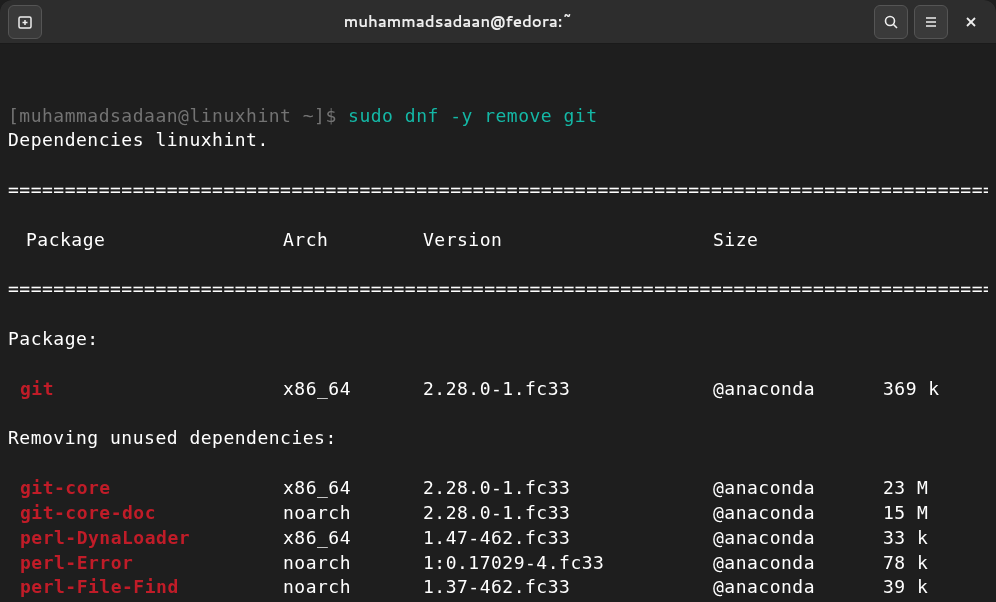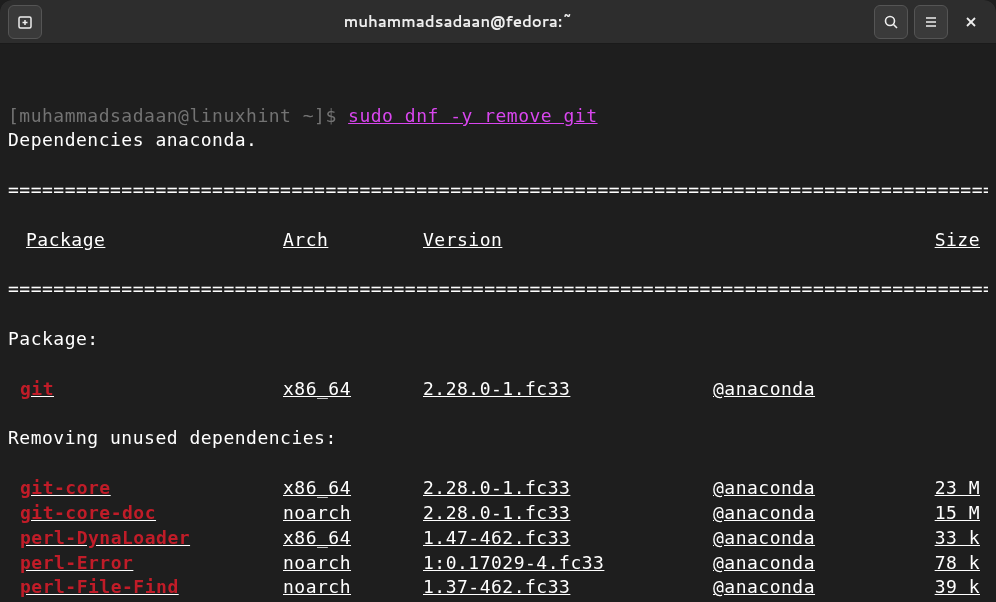--- a/index.html
+++ b/index.html
@@ -52,39 +52,38 @@
       gap: 6px;
     }
     .terminal {
       padding: 4px 8px;
       color: #ffffff;
       line-height: 1.38;
       white-space: pre;
       letter-spacing: 0.5px;
     }
     .prompt-line { color: #737373; }
-    .cmd { color: #d946ef; text-decoration: underline; }
+    .cmd { color: #14b8a6; }
     .hdr-row { color: #ffffff; }
     .pkg-name { color: #c01c28; font-weight: 600; }
     .divider {
       color: #ffffff;
       overflow: hidden;
       white-space: nowrap;
       width: 100%;
       display: block;
     }
     .row {
       display: flex;
-      text-decoration: underline;
     }
     .col-pkg { width: 275px; padding-left: 12px; }
     .col-arch { width: 140px; }
     .col-ver { width: 290px; }
     .col-repo { width: 170px; }
-    .col-size { flex: 1; text-align: right; padding-right: 8px; }
+    .col-size { flex: 1; text-align: left; padding-right: 8px; }
     .hdr .col-pkg { padding-left: 18px; }
   </style>
 </head>
 <body>
 
 <div class="titlebar">
   <div class="titlebar-left">
     <div class="titlebar-btn bordered">
       <svg width="16" height="16" viewBox="0 0 16 16">
         <rect x="2" y="3" width="12" height="11" rx="1.5" fill="none" stroke="#eee" stroke-width="1.5"></rect>
@@ -113,26 +112,26 @@
         <line x1="3" y1="3" x2="11" y2="11" stroke="#eee" stroke-width="1.8"></line>
         <line x1="11" y1="3" x2="3" y2="11" stroke="#eee" stroke-width="1.8"></line>
       </svg>
     </div>
   </div>
 </div>
 
 <div class="terminal">
 <div style="height:6px;overflow:hidden;"></div>
 <span class="prompt-line">[muhammadsadaan@linuxhint ~]$ </span><span class="cmd">sudo dnf -y remove git</span>
-<div>Dependencies anaconda.</div>
+<div>Dependencies linuxhint.</div>
 <div class="divider">================================================================================================</div>
 <div class="row hdr hdr-row"><span class="col-pkg">Package</span><span class="col-arch">Arch</span><span class="col-ver">Version</span><span class="col-size">Size</span></div>
 <div class="divider">================================================================================================</div>
 <div>Package:</div>
-<div id="removing-rows"><div class="row"><span class="col-pkg pkg-name">git</span><span class="col-arch">x86_64</span><span class="col-ver">2.28.0-1.fc33</span><span class="col-repo">@anaconda</span></div></div>
+<div id="removing-rows"><div class="row"><span class="col-pkg pkg-name">git</span><span class="col-arch">x86_64</span><span class="col-ver">2.28.0-1.fc33</span><span class="col-repo">@anaconda</span><span class="col-size">369 k</span></div></div>
 <div>Removing unused dependencies:</div>
 <div id="unused-rows"><div class="row"><span class="col-pkg pkg-name">git-core</span><span class="col-arch">x86_64</span><span class="col-ver">2.28.0-1.fc33</span><span class="col-repo">@anaconda</span><span class="col-size">23 M</span></div><div class="row"><span class="col-pkg pkg-name">git-core-doc</span><span class="col-arch">noarch</span><span class="col-ver">2.28.0-1.fc33</span><span class="col-repo">@anaconda</span><span class="col-size">15 M</span></div><div class="row"><span class="col-pkg pkg-name">perl-DynaLoader</span><span class="col-arch">x86_64</span><span class="col-ver">1.47-462.fc33</span><span class="col-repo">@anaconda</span><span class="col-size">33 k</span></div><div class="row"><span class="col-pkg pkg-name">perl-Error</span><span class="col-arch">noarch</span><span class="col-ver">1:0.17029-4.fc33</span><span class="col-repo">@anaconda</span><span class="col-size">78 k</span></div><div class="row"><span class="col-pkg pkg-name">perl-File-Find</span><span class="col-arch">noarch</span><span class="col-ver">1.37-462.fc33</span><span class="col-repo">@anaconda</span><span class="col-size">39 k</span></div><div class="row"><span class="col-pkg pkg-name">perl-Git</span><span class="col-arch">noarch</span><span class="col-ver">2.28.0-1.fc33</span><span class="col-repo">@anaconda</span><span class="col-size">63 k</span></div></div>
 
 
 
 
 
 
 </div>
 

